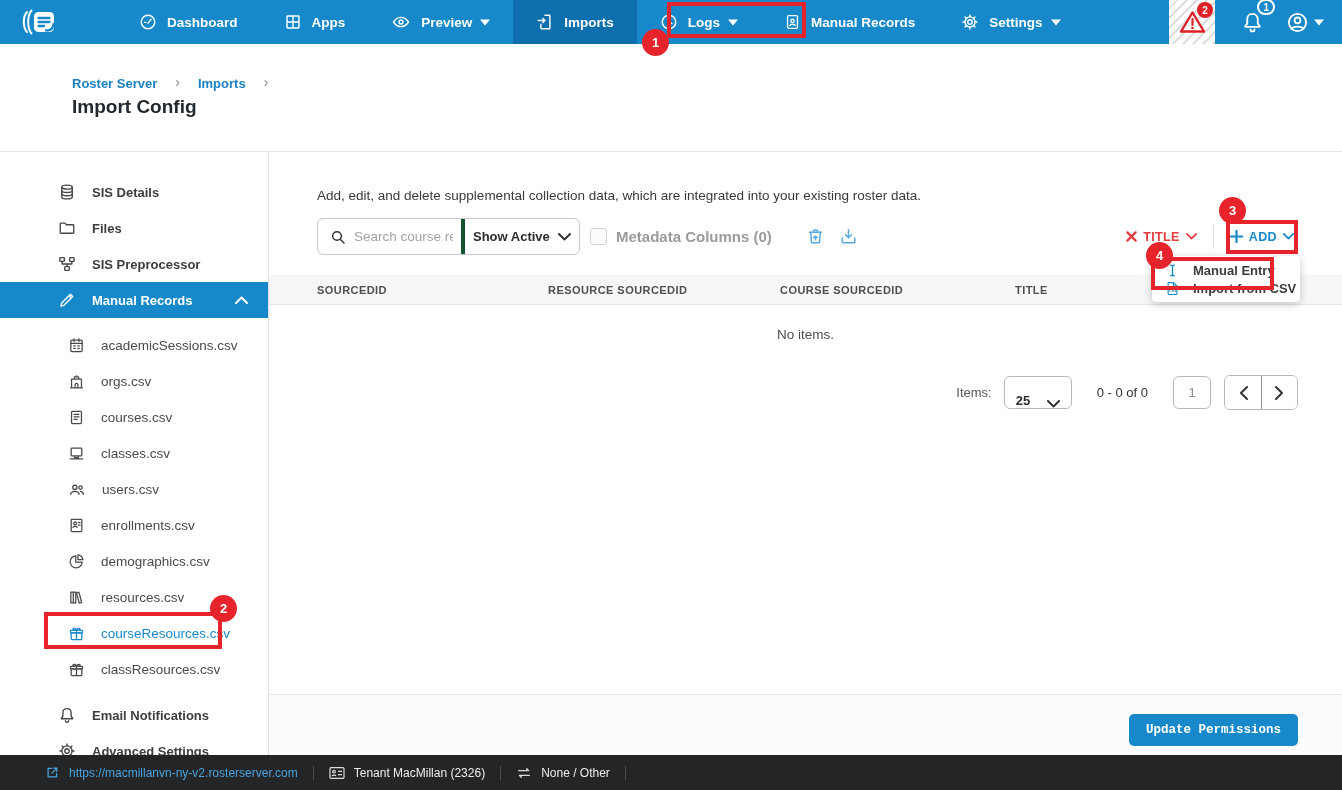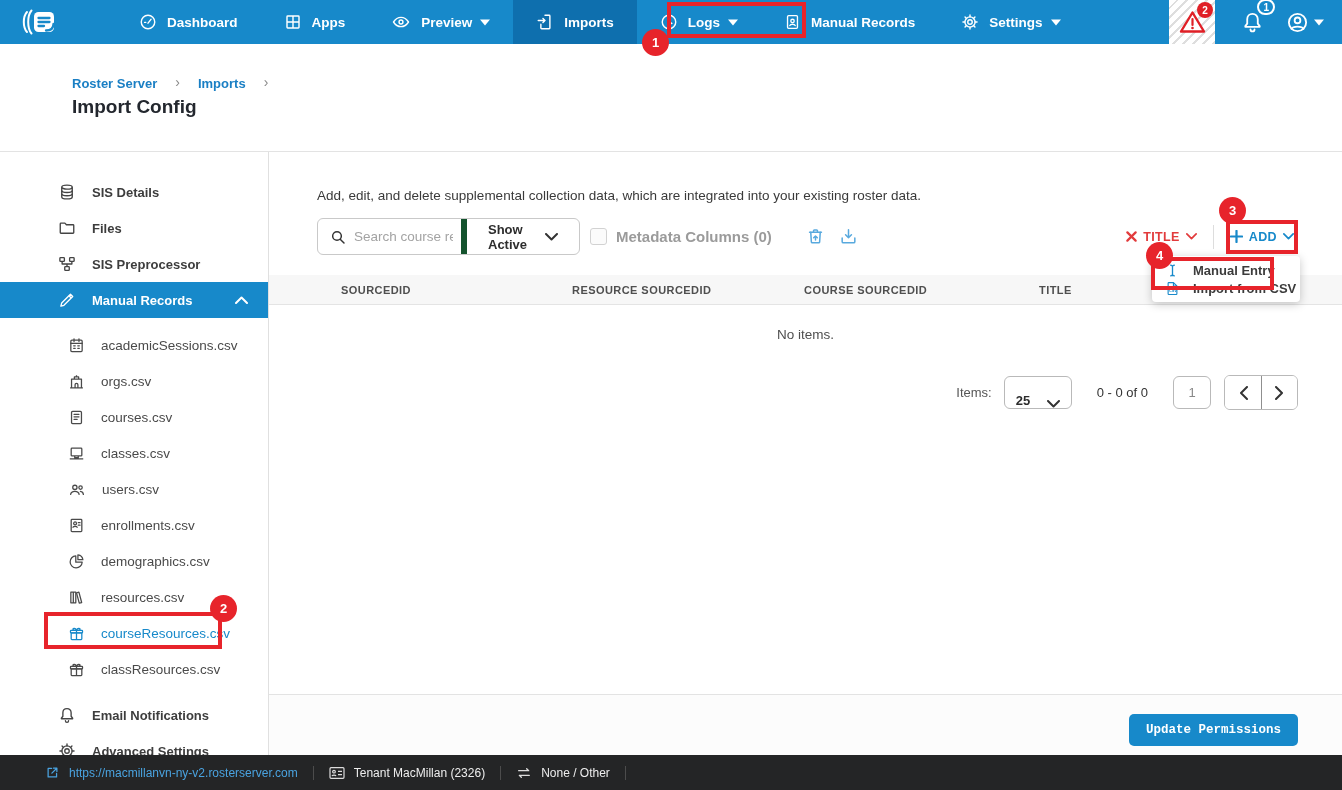--- a/index.html
+++ b/index.html
@@ -52,34 +52,34 @@
   .side-gap { height:10px; }
 
   .main { flex:1; display:flex; flex-direction:column; background:#fff; position:relative; min-width:0; }
   .desc { padding:36px 48px 0 48px; font-size:13.5px; color:#3a3a3a; }
 
   .toolbar { margin:15px 48px 0 48px; height:37px; display:flex; align-items:center; }
   .search-group { display:flex; align-items:stretch; height:37px; border:1px solid #c9c9c9; border-radius:6px; background:#fff; overflow:hidden; }
   .search-box { display:flex; align-items:center; gap:8px; padding:0 8px 0 12px; width:143px; color:#555; }
   .search-box input { border:none; outline:none; width:100%; font-size:13.5px; color:#444; background:transparent; font-family:inherit; }
   .search-box input::placeholder { color:#a3a3a3; }
-  .filter-select { display:flex; align-items:center; justify-content:space-between; width:118px; border-left:6px solid #14532d; padding:0 21px; font-size:13px; font-weight:700; color:#2d2d2d; cursor:pointer; }
+  .filter-select { display:flex; align-items:center; justify-content:space-between; width:118px; border-left:4px solid #14532d; padding:0 8px; font-size:13px; font-weight:700; color:#2d2d2d; cursor:pointer; }
   .meta-check { display:flex; align-items:center; gap:9px; margin-left:10px; cursor:pointer; }
   .checkbox { width:17px; height:17px; border:1px solid #d2d2d2; border-radius:3px; background:#fbfbfb; flex:none; }
   .meta-label { font-size:15px; font-weight:700; color:#9b9b9b;text-align:center; }
   .tool-ic { color:#58a9de; margin-left:34px; cursor:pointer; }
   .tool-ic + .tool-ic { margin-left:14px; }
   .right-controls { margin-left:auto; display:flex; align-items:center; }
   .btn-ghost { display:flex; align-items:center; gap:6px; font-size:12.5px; font-weight:800; letter-spacing:.03em; cursor:pointer; background:none; border:none; font-family:inherit; }
   .btn-delete { color:#e23b3c; }
   .btn-add { color:#1789ca;align-items:center; }
   .vdiv { width:1px; height:24px; background:#ddd; margin:0 16px; }
 
   .table-head { margin-top:20px; height:30px; background:#f7f7f7; border-bottom:1px solid #e4e4e4;
-    display:grid; grid-template-columns:231px 232px 235px 1fr; align-items:center; padding-left:72px;
+    display:grid; grid-template-columns:231px 232px 235px 1fr; align-items:center; padding-left:48px;
     font-size:11px; font-weight:700; color:#4f4f4f; letter-spacing:.04em; }
   .empty-row { height:58px; display:flex; align-items:center; justify-content:center; font-size:13.5px; color:#4f4f4f; }
 
   .pagination { margin-top:12px; display:flex; align-items:center; justify-content:flex-end; padding-right:44px; }
   .pg-label { font-size:13px; color:#555; margin-right:12px; }
   .pg-select { display:flex; align-items:flex-end; justify-content:space-between; width:68px; height:33px; border:1px solid #b9b9b9; border-radius:6px; padding:0 11px; font-size:13px; font-weight:700; color:#2d2d2d; cursor:pointer; }
   .pg-range { font-size:13px; color:#333; margin:0 25px; }
   .pg-input { width:38px; height:33px; border:1px solid #b9b9b9; border-radius:6px; text-align:center; font-size:13px; color:#888; font-family:inherit; outline:none; }
   .pg-btns { display:flex; margin-left:13px; border:1px solid #b9b9b9; border-radius:6px; overflow:hidden; }
   .pg-btn { width:36px; height:33px; display:flex; align-items:center; justify-content:center; background:#fff; border:none; cursor:pointer; color:#333; }

